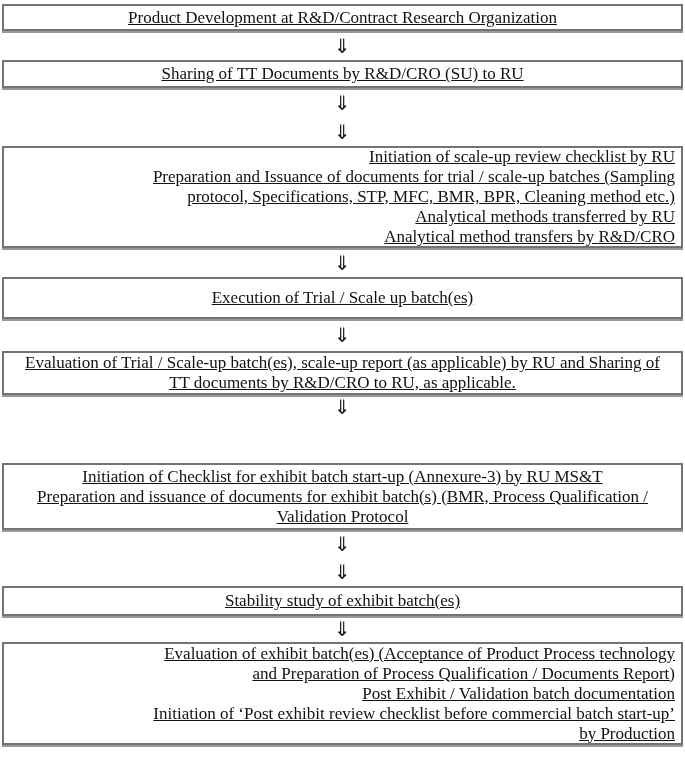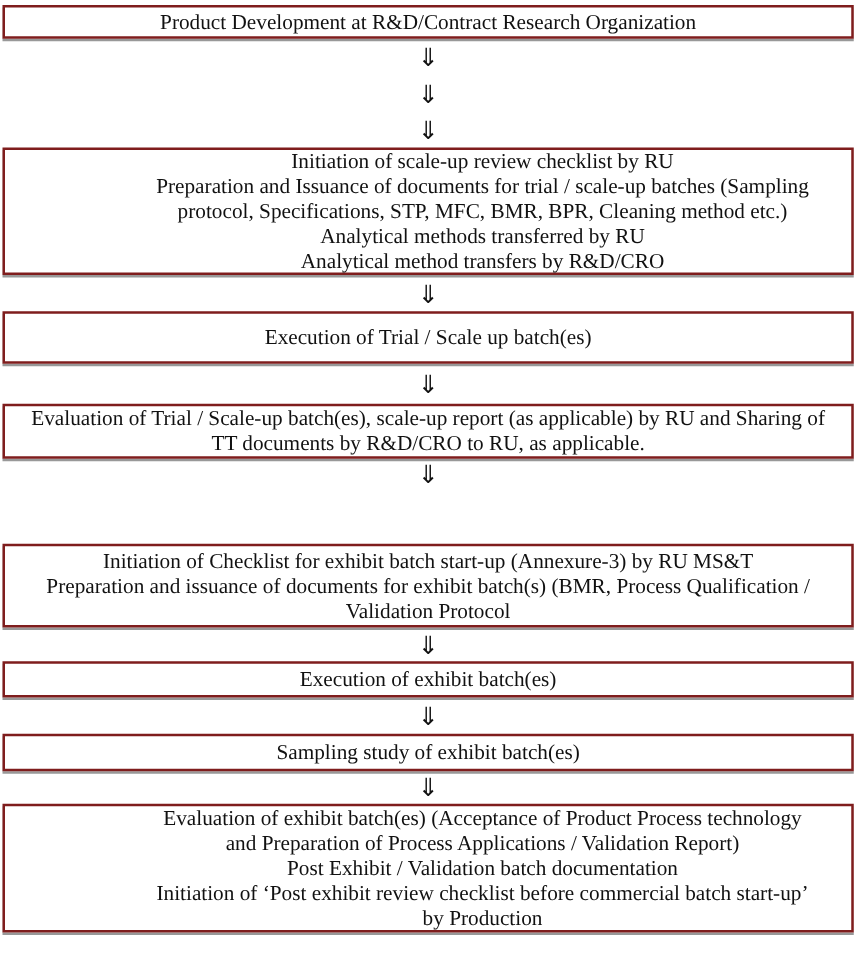--- a/index.html
+++ b/index.html
@@ -9,36 +9,37 @@
     width: 685px;
     height: 763px;
     background: #ffffff;
     padding: 4px 2px 0 2px;
     font-family: "Liberation Serif", "DejaVu Serif", serif;
     color: #111111;
     overflow: hidden;
   }
   .box {
     width: 100%;
-    border: 2px solid #7f1d1d;
+    border: 2px solid #737373;
     background: #ffffff;
     box-shadow: 0 2px 0 #989898;
     display: flex;
     align-items: center;
     justify-content: center;
     font-size: 17px;
     line-height: 20px;
+    text-decoration: underline;
   }
   .box-text {
     width: 100%;
     white-space: pre-line;
     text-align: center;
   }
   .box.left .box-text {
-    text-align: center;
+    text-align: right;
     padding-left: 93px;
     padding-right: 6px;
   }
   .gap {
     width: 100%;
     display: flex;
     align-items: center;
     justify-content: center;
   }
   .arrow {
@@ -74,20 +75,23 @@
 <div class="page">
 
   <div class="box b1">
     <div class="box-text">Product Development at R&amp;D/Contract Research Organization</div>
   </div>
 
   <div class="gap g1">
     <span class="arrow">⇓</span>
   </div>
 
+  <div class="box b2">
+    <div class="box-text">Sharing of TT Documents by R&amp;D/CRO (SU) to RU</div>
+  </div>
 
   <div class="gap g2">
     <span class="arrow">⇓</span>
   </div>
 
 
   <div class="gap g3">
     <span class="arrow">⇓</span>
   </div>
 
@@ -123,37 +127,34 @@
   <div class="box b7">
     <div class="box-text">Initiation of Checklist for exhibit batch start-up (Annexure-3) by RU MS&amp;T
 Preparation and issuance of documents for exhibit batch(s) (BMR, Process Qualification /
 Validation Protocol</div>
   </div>
 
   <div class="gap g7">
     <span class="arrow">⇓</span>
   </div>
 
-  <div class="box b8">
-    <div class="box-text">Execution of exhibit batch(es)</div>
-  </div>
 
   <div class="gap g8">
     <span class="arrow">⇓</span>
   </div>
 
   <div class="box b9">
-    <div class="box-text">Sampling study of exhibit batch(es)</div>
+    <div class="box-text">Stability study of exhibit batch(es)</div>
   </div>
 
   <div class="gap g9">
     <span class="arrow">⇓</span>
   </div>
 
   <div class="box b10 left">
     <div class="box-text">Evaluation of exhibit batch(es) (Acceptance of Product Process technology
-and Preparation of Process Applications / Validation Report)
+and Preparation of Process Qualification / Documents Report)
 Post Exhibit / Validation batch documentation
 Initiation of ‘Post exhibit review checklist before commercial batch start-up’
 by Production</div>
   </div>
 
 </div>
 
 </body></html>

